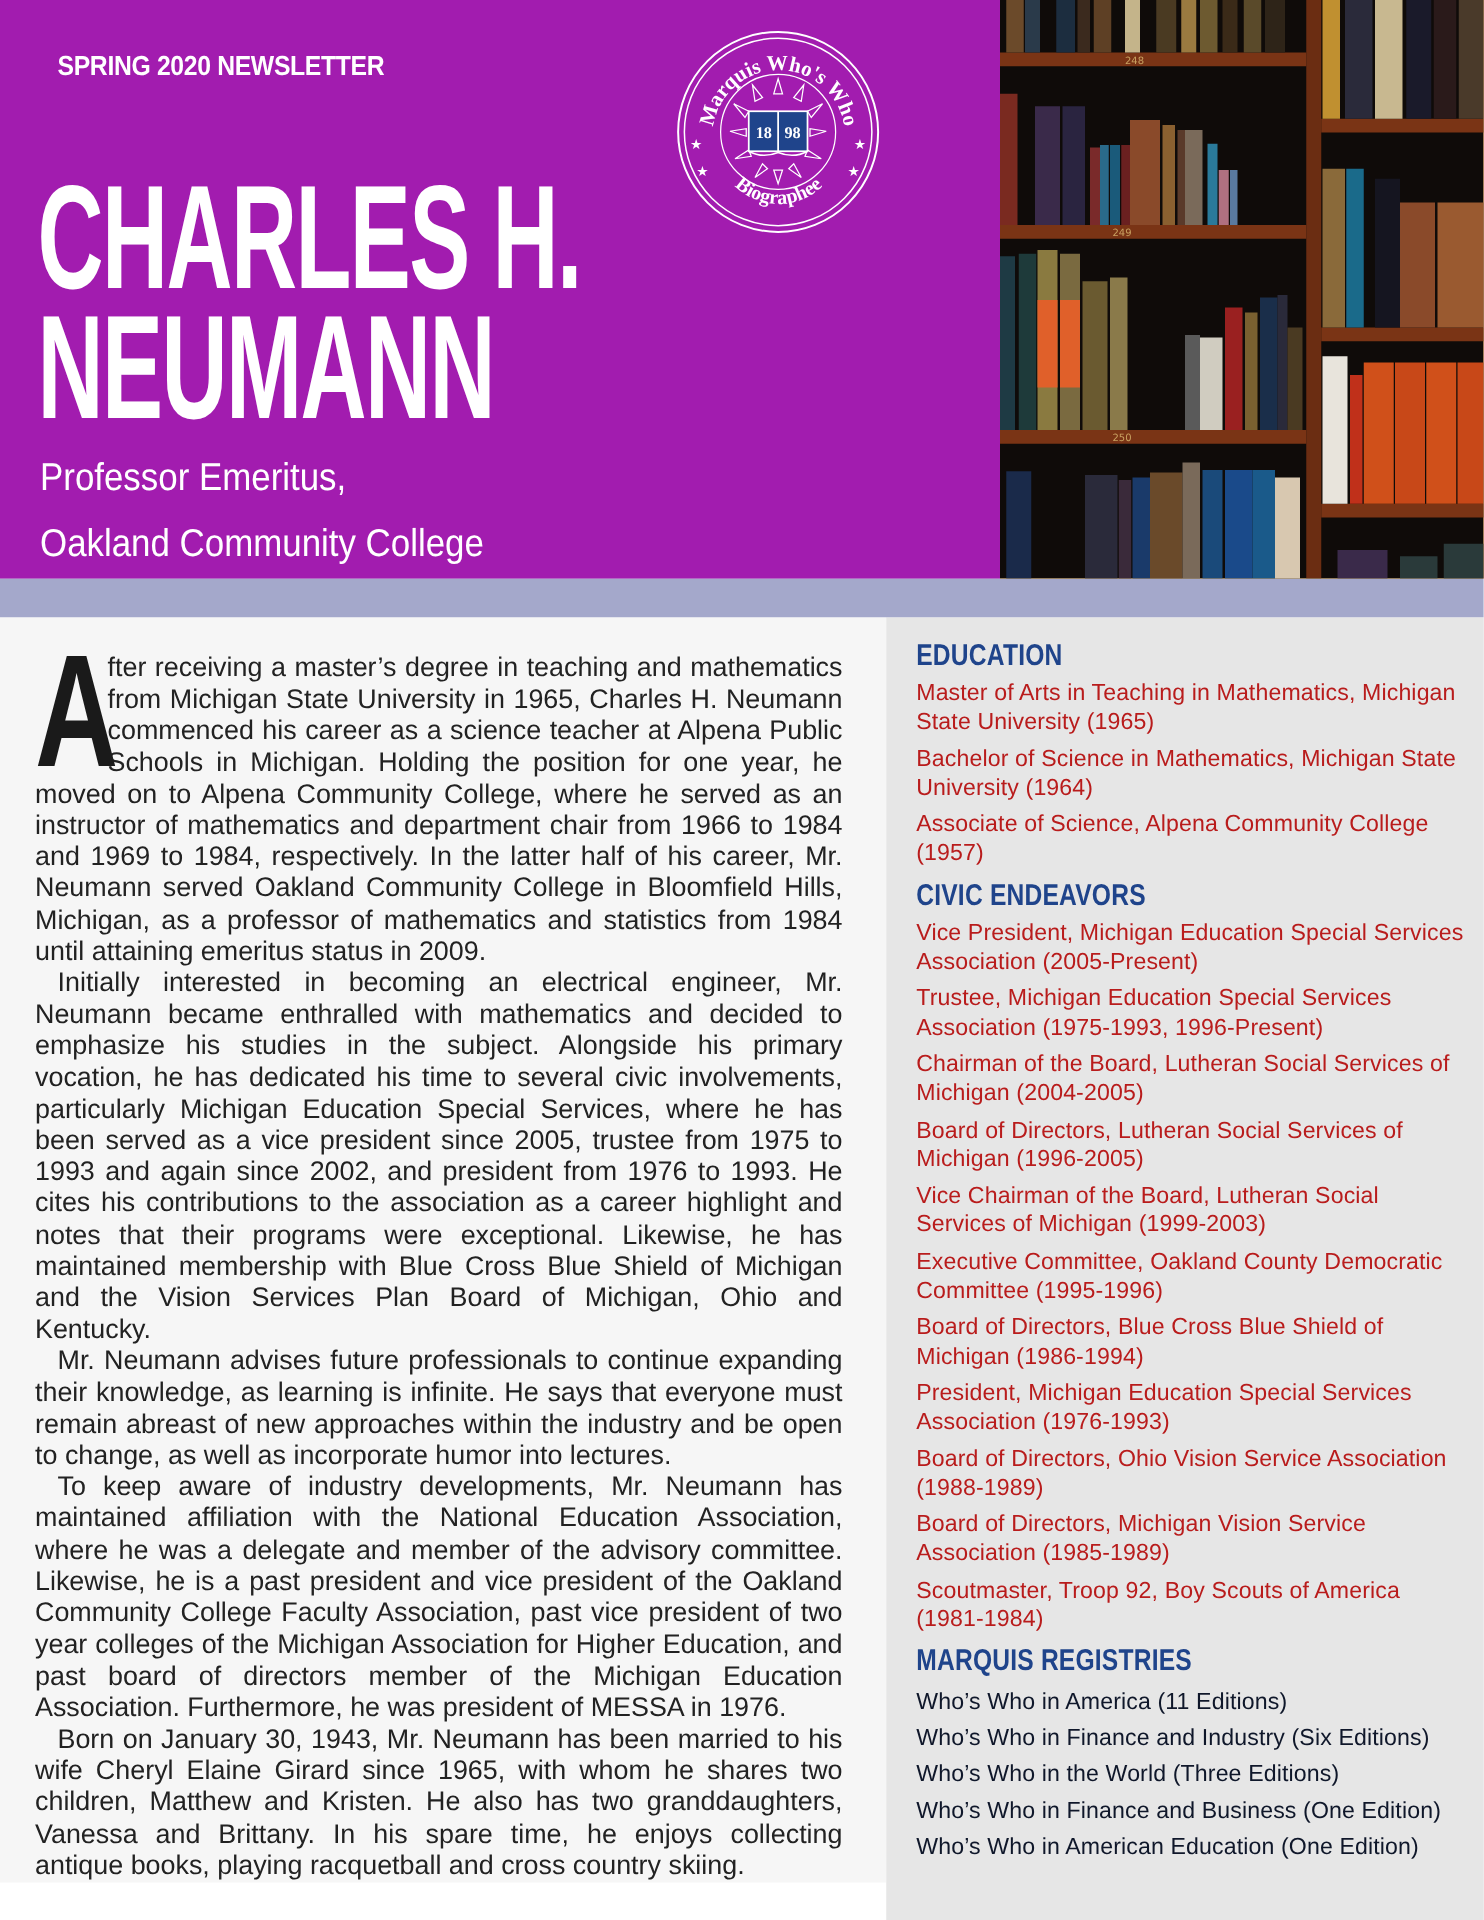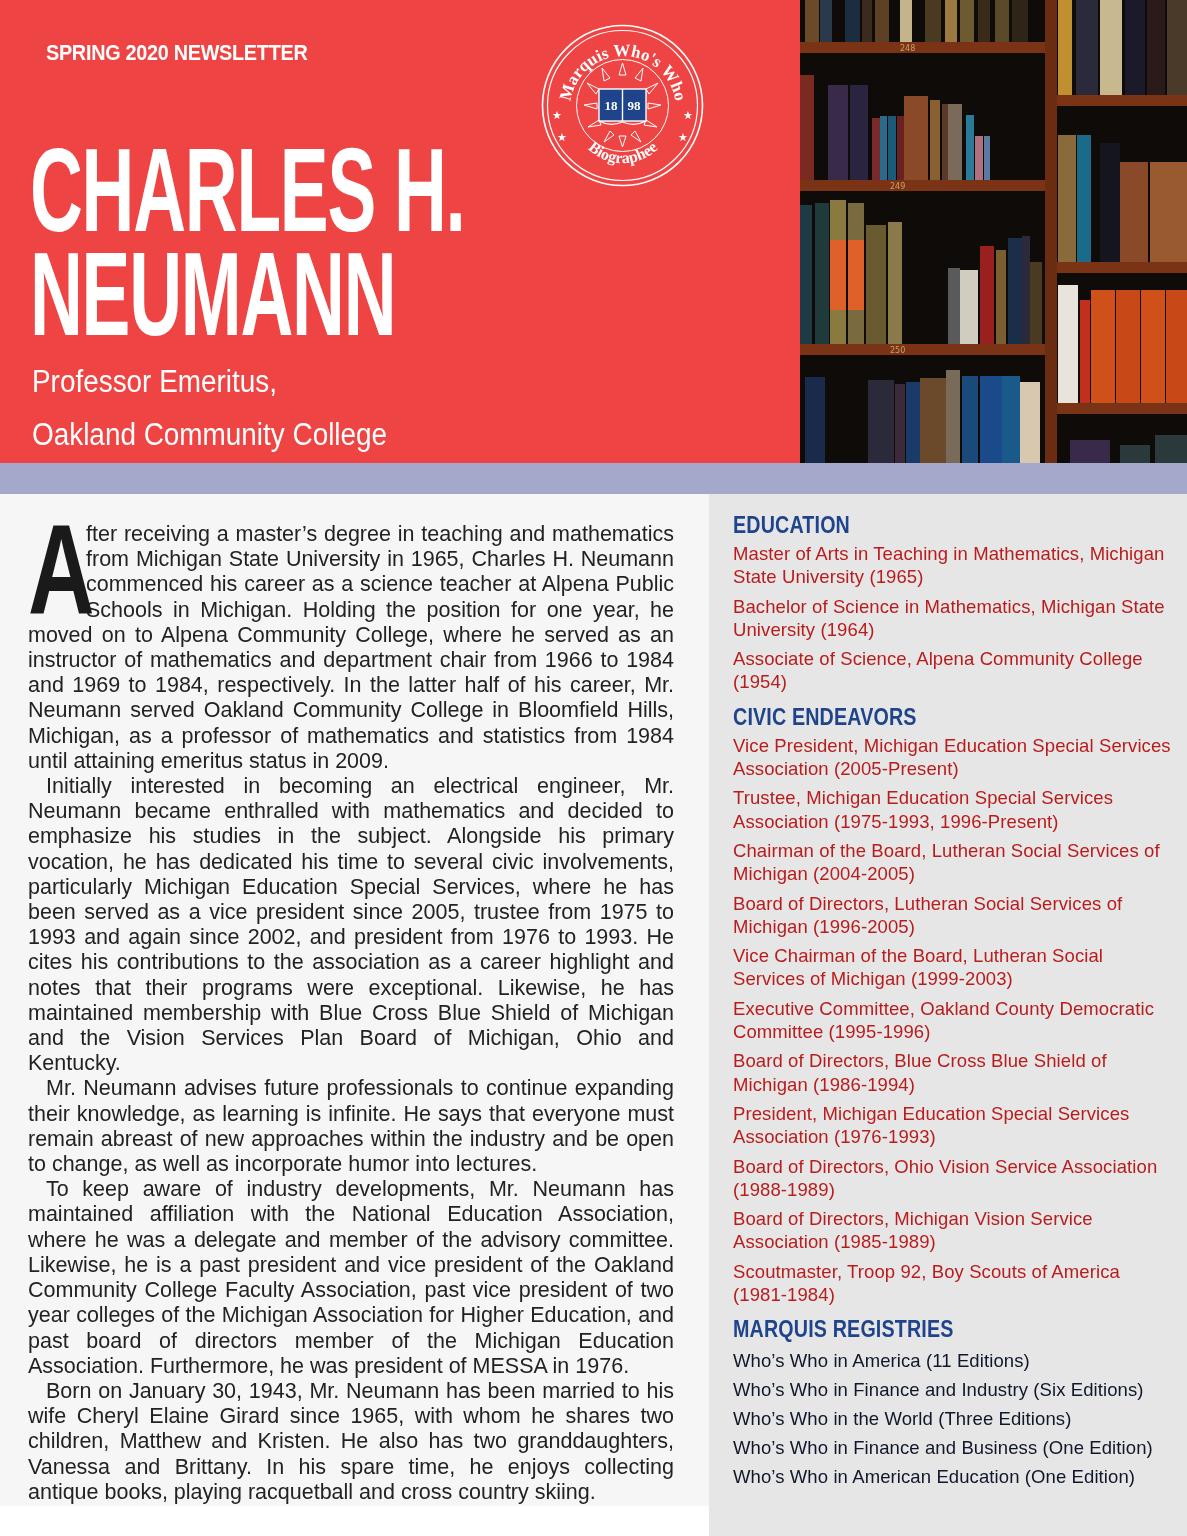--- a/index.html
+++ b/index.html
@@ -2,21 +2,21 @@
 <html><head>
   <meta charset="utf-8">
   <style>
     * { margin: 0; padding: 0; box-sizing: border-box; }
     html, body { width: 1187px; height: 1536px; overflow: hidden; background: #ffffff; }
     body { position: relative; font-family: "Liberation Sans", "DejaVu Sans", sans-serif; }
 
     
     .header {
       position: absolute; left: 0; top: 0; width: 1187px; height: 463px;
-      background: #ef4444;
+      background: #a21caf;
     }
     .newsletter-label {
       position: absolute; left: 46px; top: 40px;
       color: #ffffff; font-weight: bold; font-size: 22px; letter-spacing: -0.3px;
       transform: scaleX(0.9); transform-origin: left top;
     }
     .name-block {
       position: absolute; left: 30px; top: 138px;
       color: #ffffff; font-weight: bold;
       font-size: 118px; line-height: 104px; letter-spacing: -2px;
@@ -267,21 +267,21 @@
   <p>Mr. Neumann advises future professionals to continue expanding their knowledge, as learning is infinite. He says that everyone must remain abreast of new approaches within the industry and be open to change, as well as incorporate humor into lectures.</p>
   <p>To keep aware of industry developments, Mr. Neumann has maintained affiliation with the National Education Association, where he was a delegate and member of the advisory committee. Likewise, he is a past president and vice president of the Oakland Community College Faculty Association, past vice president of two year colleges of the Michigan Association for Higher Education, and past board of directors member of the Michigan Education Association. Furthermore, he was president of MESSA in 1976.</p>
   <p>Born on January 30, 1943, Mr. Neumann has been married to his wife Cheryl Elaine Girard since 1965, with whom he shares two children, Matthew and Kristen. He also has two granddaughters, Vanessa and Brittany. In his spare time, he enjoys collecting antique books, playing racquetball and cross country skiing.</p>
 </div>
 
 <div class="sidebar">
   <div class="side-inner">
     <div class="side-heading">EDUCATION</div>
     <div class="side-item">Master of Arts in Teaching in Mathematics, Michigan State University (1965)</div>
     <div class="side-item">Bachelor of Science in Mathematics, Michigan State University (1964)</div>
-    <div class="side-item">Associate of Science, Alpena Community College (1954)</div>
+    <div class="side-item">Associate of Science, Alpena Community College (1957)</div>
 
     <div class="side-heading">CIVIC ENDEAVORS</div>
     <div class="side-item">Vice President, Michigan Education Special Services Association (2005-Present)</div>
     <div class="side-item">Trustee, Michigan Education Special Services Association (1975-1993, 1996-Present)</div>
     <div class="side-item">Chairman of the Board, Lutheran Social Services of Michigan (2004-2005)</div>
     <div class="side-item">Board of Directors, Lutheran Social Services of Michigan (1996-2005)</div>
     <div class="side-item">Vice Chairman of the Board, Lutheran Social Services of Michigan (1999-2003)</div>
     <div class="side-item">Executive Committee, Oakland County Democratic Committee (1995-1996)</div>
     <div class="side-item">Board of Directors, Blue Cross Blue Shield of Michigan (1986-1994)</div>
     <div class="side-item">President, Michigan Education Special Services Association (1976-1993)</div>

